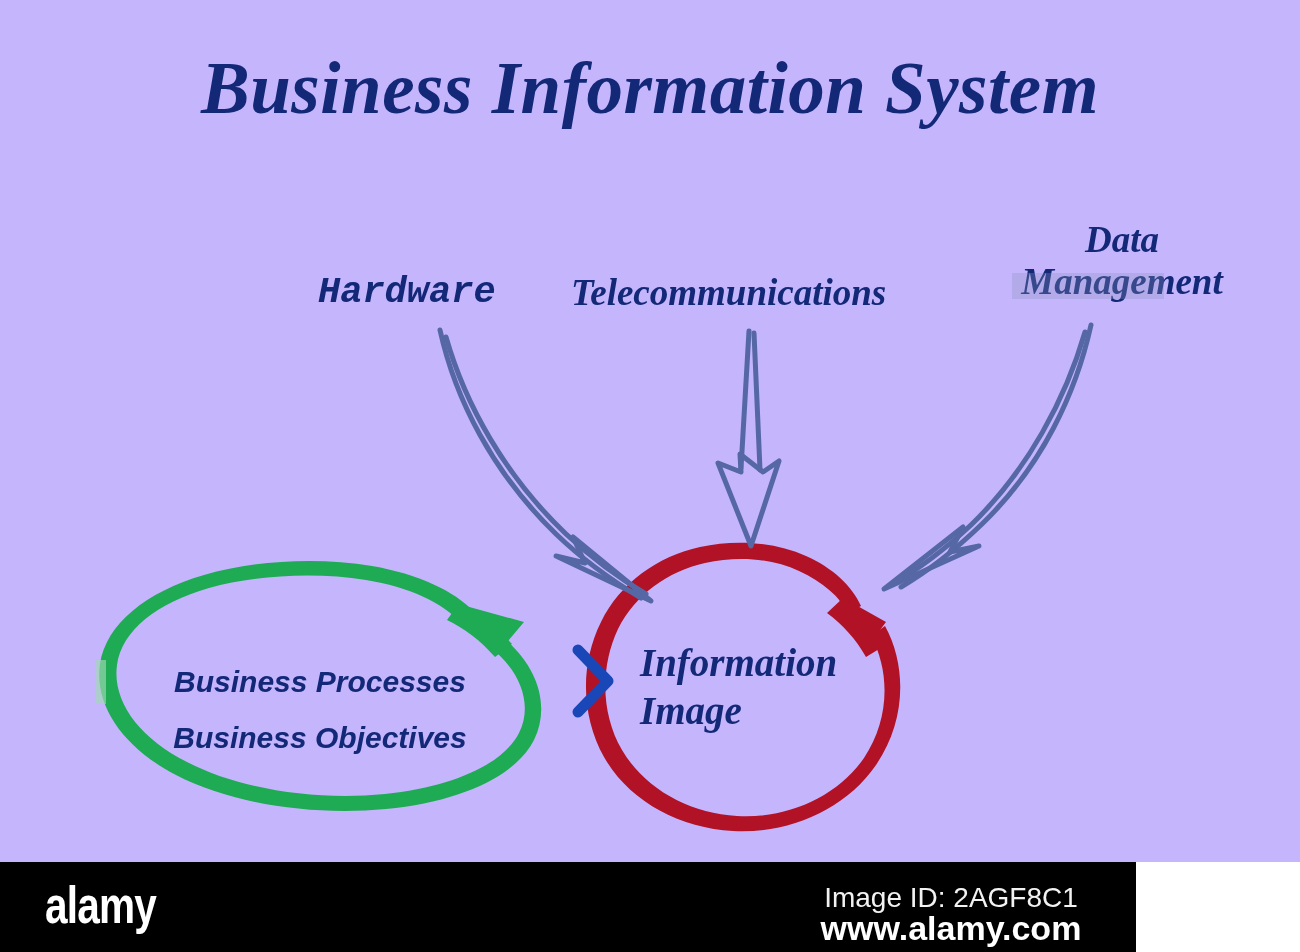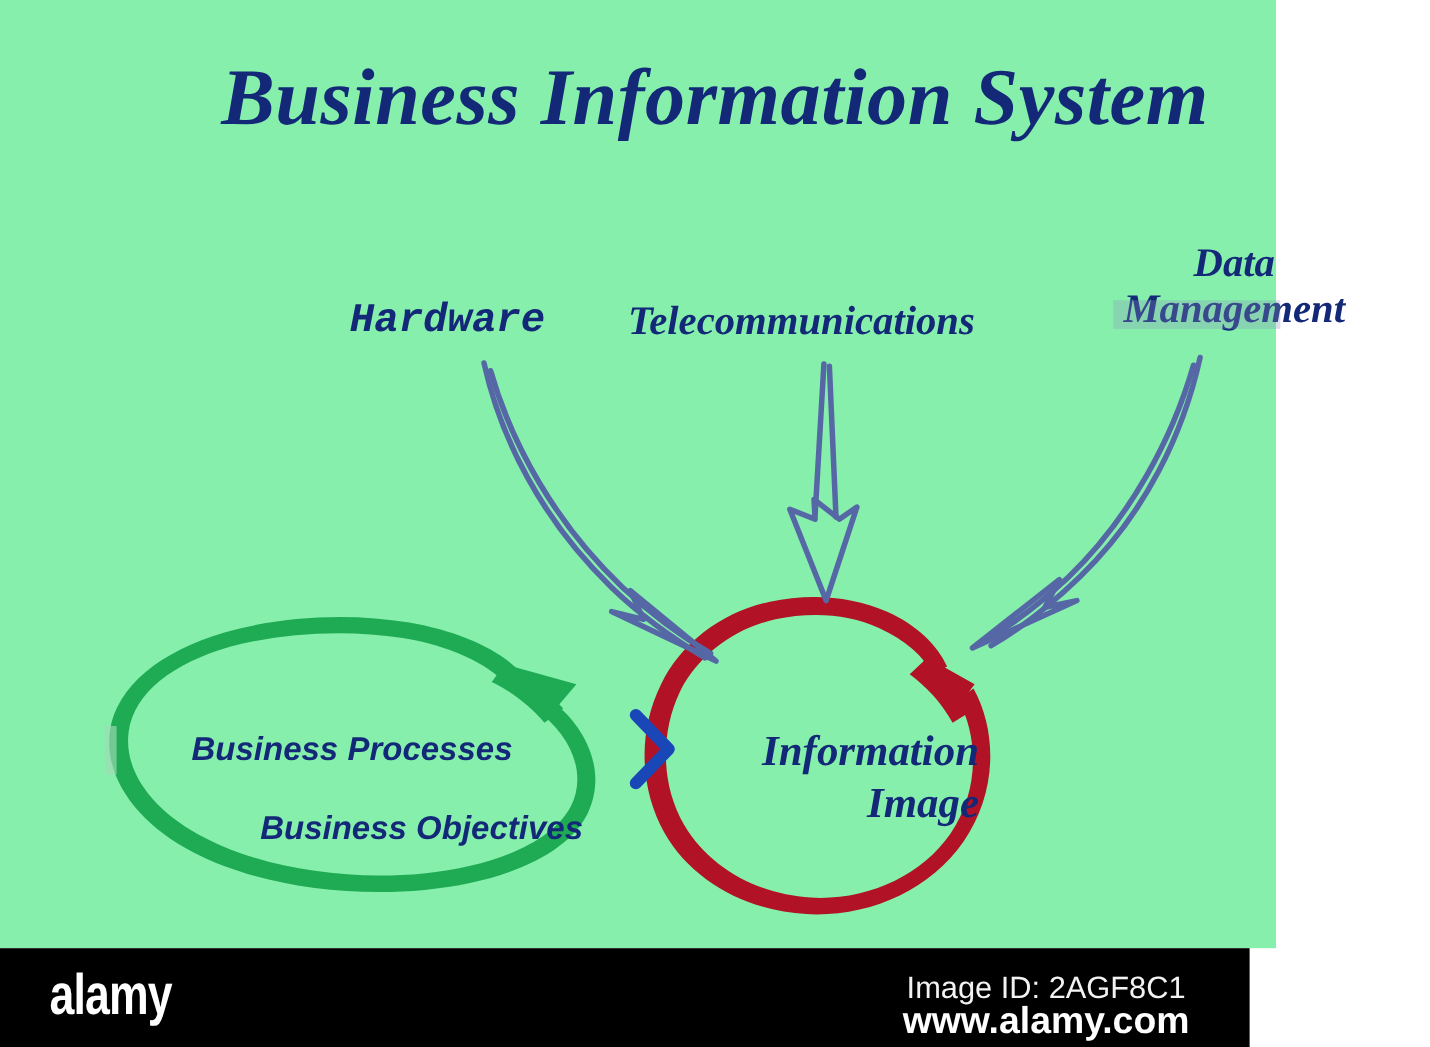--- a/index.html
+++ b/index.html
@@ -16,23 +16,23 @@
     width: 1300px;
     height: 952px;
     background: #ffffff;
     overflow: hidden;
   }
   
   #diagram-canvas {
     position: absolute;
     left: 0;
     top: 0;
-    width: 1160px;
+    width: 1300px;
     height: 862px;
-    background: #86efac;
+    background: #c4b5fd;
   }
   #svg-layer {
     position: absolute;
     left: 0;
     top: 0;
     width: 1300px;
     height: 862px;
   }
 
   
@@ -103,35 +103,34 @@
     width: 420px;
     text-align: center;
     font-family: Liberation Sans, sans-serif;
     font-weight: bold;
     font-style: italic;
     font-size: 30px;
     color: #132978;
     line-height: 1.0;
   }
   #ellipse-text .row1 { display:block; }
-  #ellipse-text .row2 { display:block; margin-top: 42px; text-align: right; }
+  #ellipse-text .row2 { display:block; margin-top: 26px; }
 
   #circle-text {
     position: absolute;
     left: 640px;
     top: 639px;
     width: 250px;
-    text-align: right;
+    text-align: left;
     font-family: "Liberation Serif", serif;
     font-weight: bold;
     font-style: italic;
     font-size: 39px;
     color: #132978;
     line-height: 1.22;
-    margin-top: 20px;
   }
   #circle-text span { display: block; }
 
   
   #watermark-bar {
     position: absolute;
     left: 0;
     top: 862px;
     width: 1136px;
     height: 90px;

